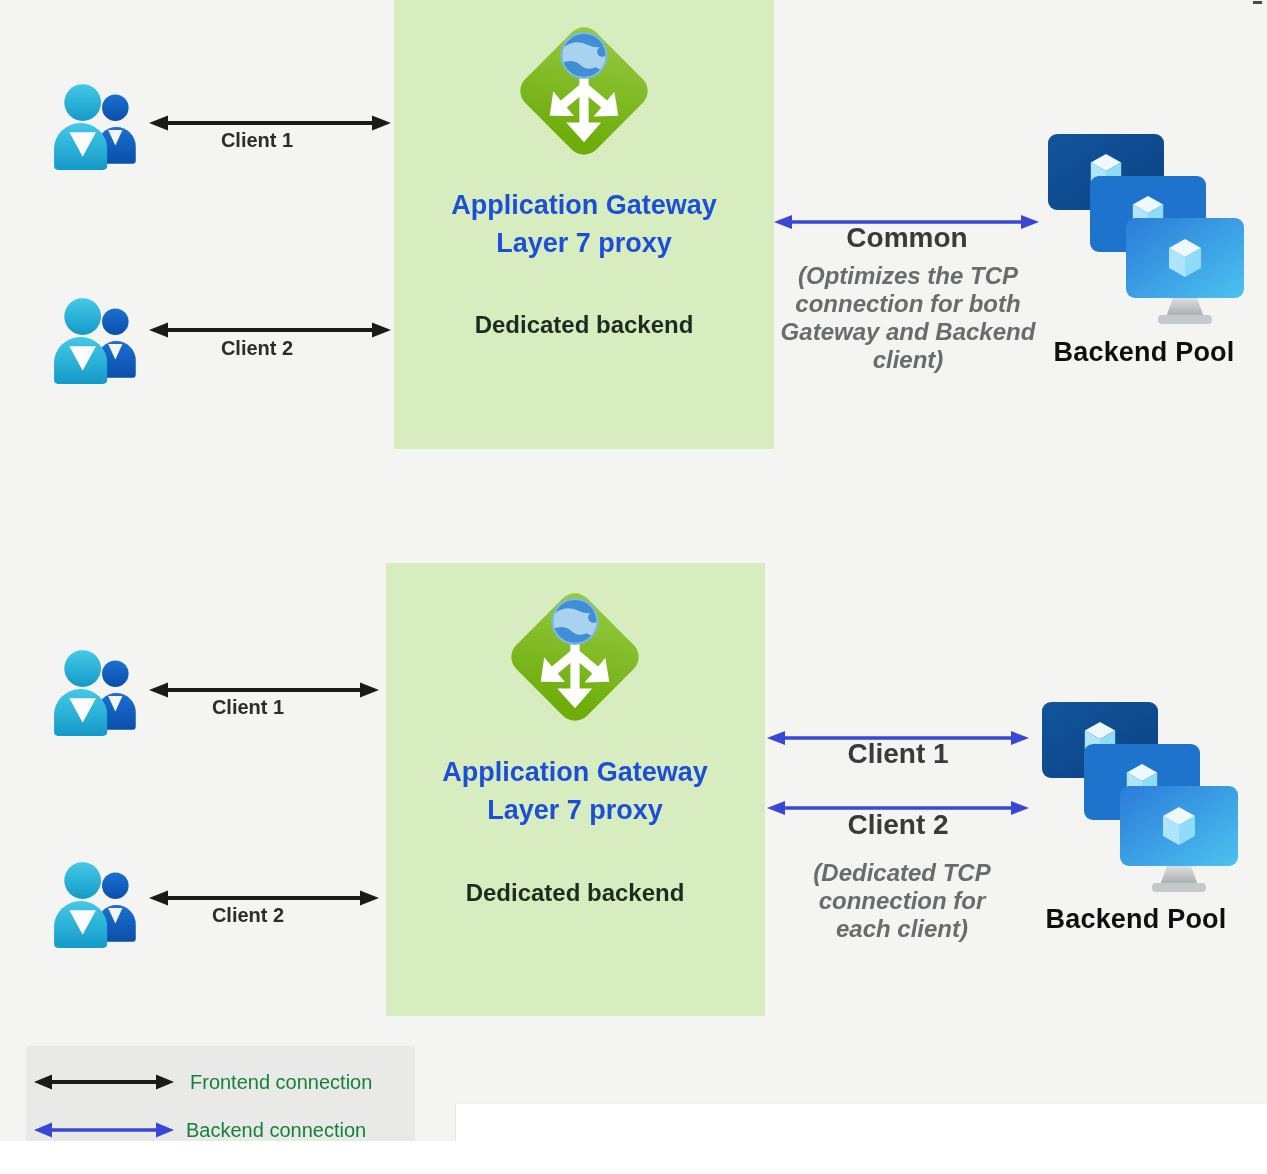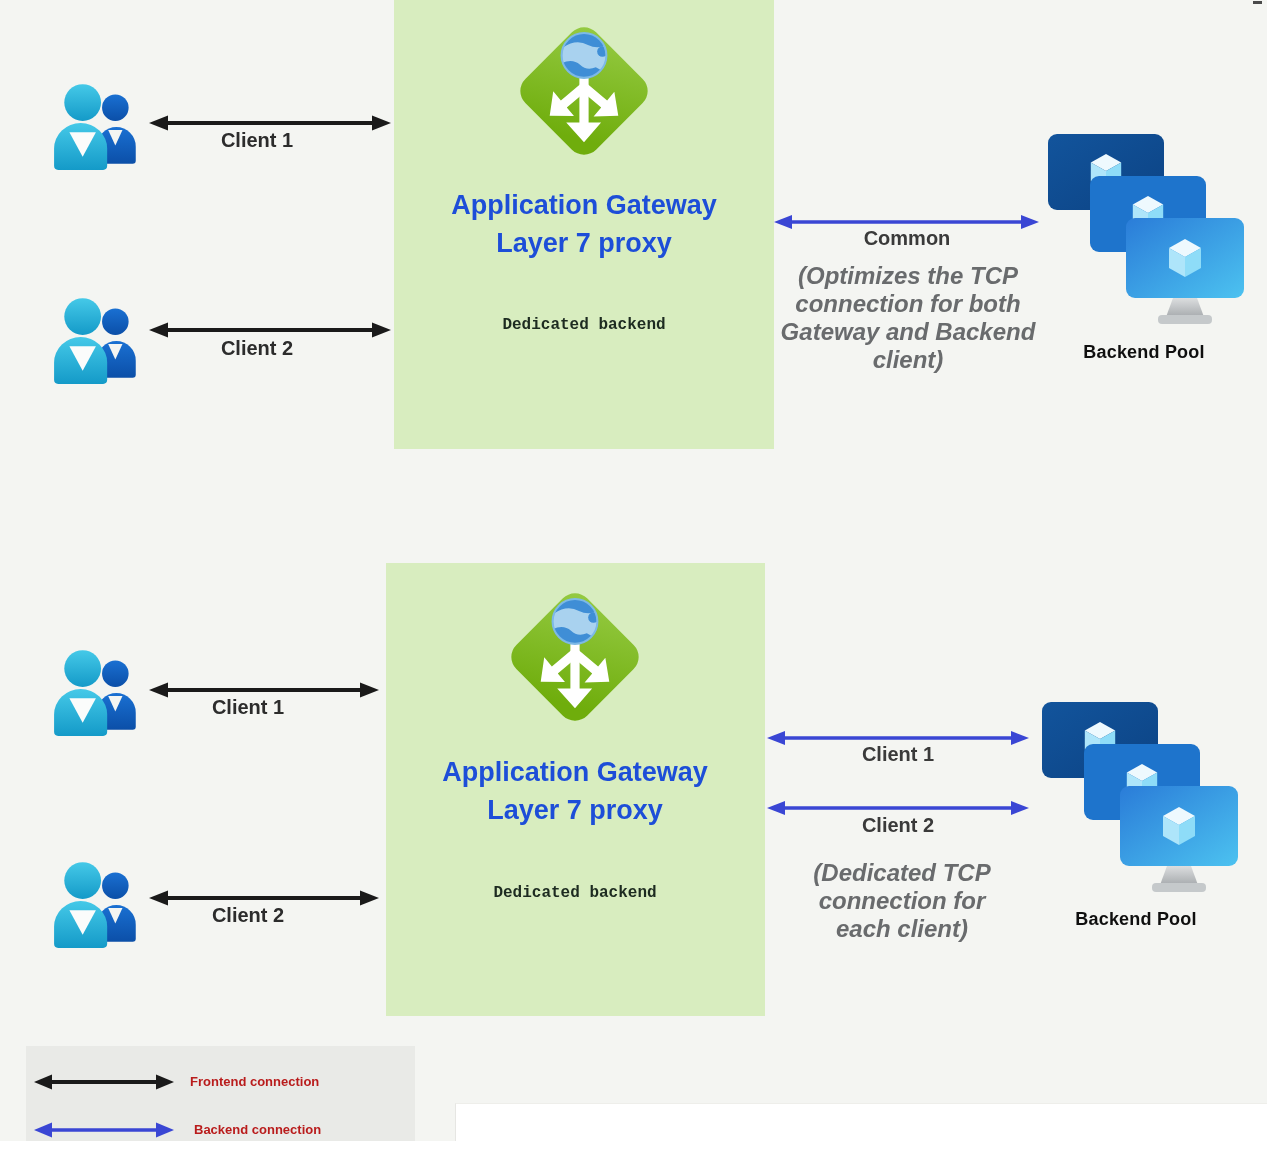--- a/index.html
+++ b/index.html
@@ -4,33 +4,33 @@
 <style>
   html,body{margin:0;padding:0;background:#fff;}
   .canvas{
     position:relative;width:1267px;height:1174px;background:#f4f5f2;overflow:hidden;
     font-family:"Liberation Sans",sans-serif;
   }
   .abs{position:absolute;}
   .panel{position:absolute;background:#d8edbf;}
   .lbl{position:absolute;transform:translateX(-50%);font-weight:700;white-space:nowrap;}
   .client-lbl{font-size:20px;line-height:24px;color:#2c2c2c;}
-  .arrow-lbl{font-size:20px;line-height:24px;color:#3a3a3a;}
+  .arrow-lbl{font-size:28px;line-height:24px;color:#3a3a3a;}
   .gw-title{position:absolute;transform:translateX(-50%);text-align:center;font-weight:700;
             font-size:27px;line-height:38px;color:#1d4ed8;white-space:nowrap;}
   .gw-sub{position:absolute;transform:translateX(-50%);text-align:center;font-weight:700;
-          font-size:16px;line-height:28px;color:#1d2b20;white-space:nowrap;font-family:Liberation Mono, monospace;}
+          font-size:24px;line-height:28px;color:#1d2b20;white-space:nowrap;}
   .st-disabled{color:#3a76c9;}
   .st-enabled{color:#17a42d;}
   .note{position:absolute;transform:translateX(-50%);text-align:center;font-weight:700;
         font-style:italic;font-size:24px;line-height:28px;color:#696b6d;white-space:nowrap;}
-  .pool-lbl{font-size:18px;line-height:28px;color:#0f0f0f;letter-spacing:.2px;}
+  .pool-lbl{font-size:27px;line-height:28px;color:#0f0f0f;letter-spacing:.2px;}
   .arr{position:absolute;height:18px;display:block;}
   .legend-box{position:absolute;left:26px;top:1046px;width:389px;height:95px;background:#e9eae7;}
-  .legend-lbl{position:absolute;font-weight:700;font-size:13px;line-height:22px;color:#b91c1c;white-space:nowrap;}
+  .legend-lbl{position:absolute;font-weight:400;font-size:20px;line-height:22px;color:#15803d;white-space:nowrap;}
   .white-br{position:absolute;left:455px;top:1103px;right:0;bottom:0;background:#fff;
             border-left:1px solid #e6e6e3;border-top:1px solid #eeeeea;}
   .white-bottom{position:absolute;left:0;top:1141px;right:0;bottom:0;background:#fff;}
   .corner-mark{position:absolute;left:1253px;top:1px;width:9px;height:3px;background:#4a4a4a;}
 </style>
 </head>
 <body>
 
 <svg width="0" height="0" style="position:absolute" aria-hidden="true">
   <defs>
@@ -236,20 +236,20 @@
       <line x1="15" y1="9" x2="127" y2="9" stroke="#1a1a1a" stroke-width="4"></line>
       <polygon points="1,9 19,1.5 19,16.5" fill="#1a1a1a"></polygon>
       <polygon points="141,9 123,1.5 123,16.5" fill="#1a1a1a"></polygon>
     </svg>
     <div class="legend-lbl" style="left:164px;top:25px">Frontend connection</div>
     <svg class="arr" style="left:7px;top:75px" width="142" height="18" viewBox="0 0 142 18">
       <line x1="15" y1="9" x2="127" y2="9" stroke="#3a46d4" stroke-width="3.6"></line>
       <polygon points="1,9 19,1.5 19,16.5" fill="#3a46d4"></polygon>
       <polygon points="141,9 123,1.5 123,16.5" fill="#3a46d4"></polygon>
     </svg>
-    <div class="legend-lbl" style="left:168px;top:73px">Backend connection</div>
+    <div class="legend-lbl" style="left:160px;top:73px">Backend connection</div>
   </div>
 
   <div class="white-br"></div>
   <div class="white-bottom"></div>
   <div class="corner-mark"></div>
 
 </div>
 
 </body></html>

